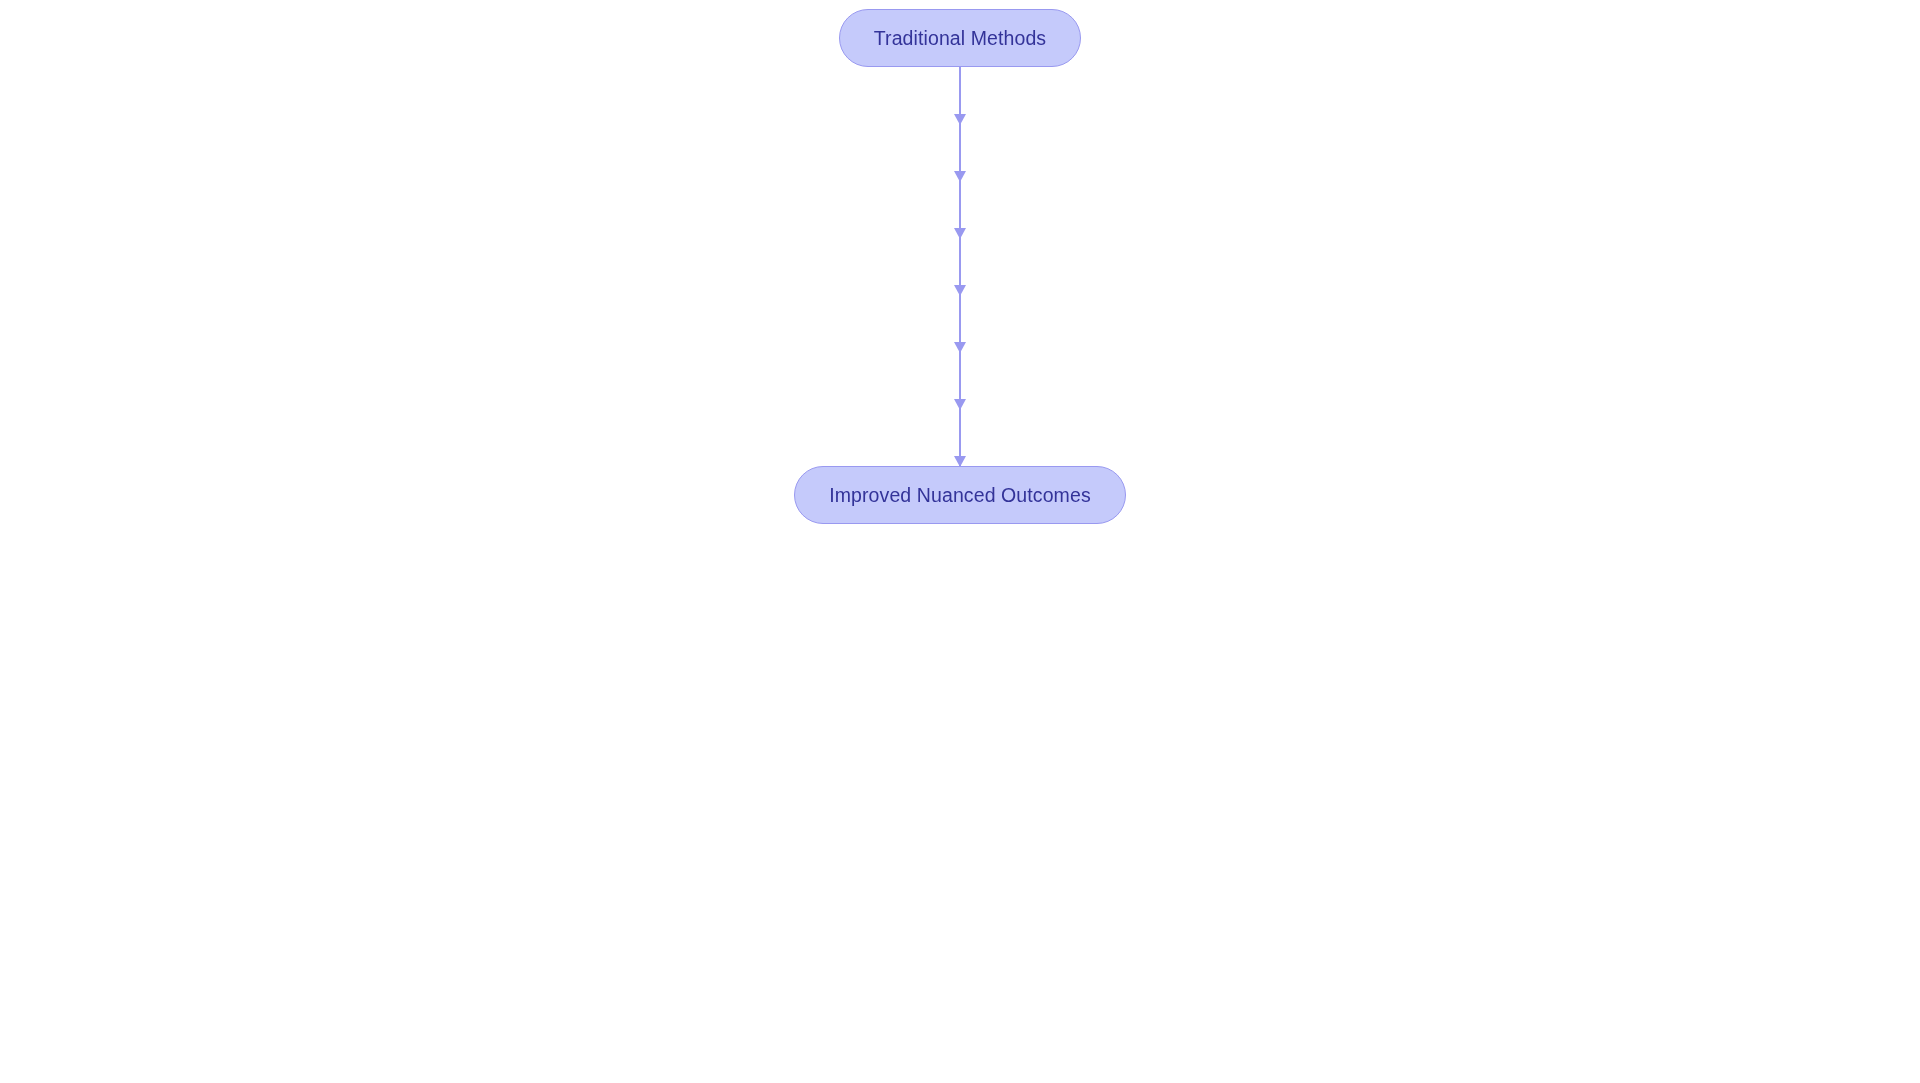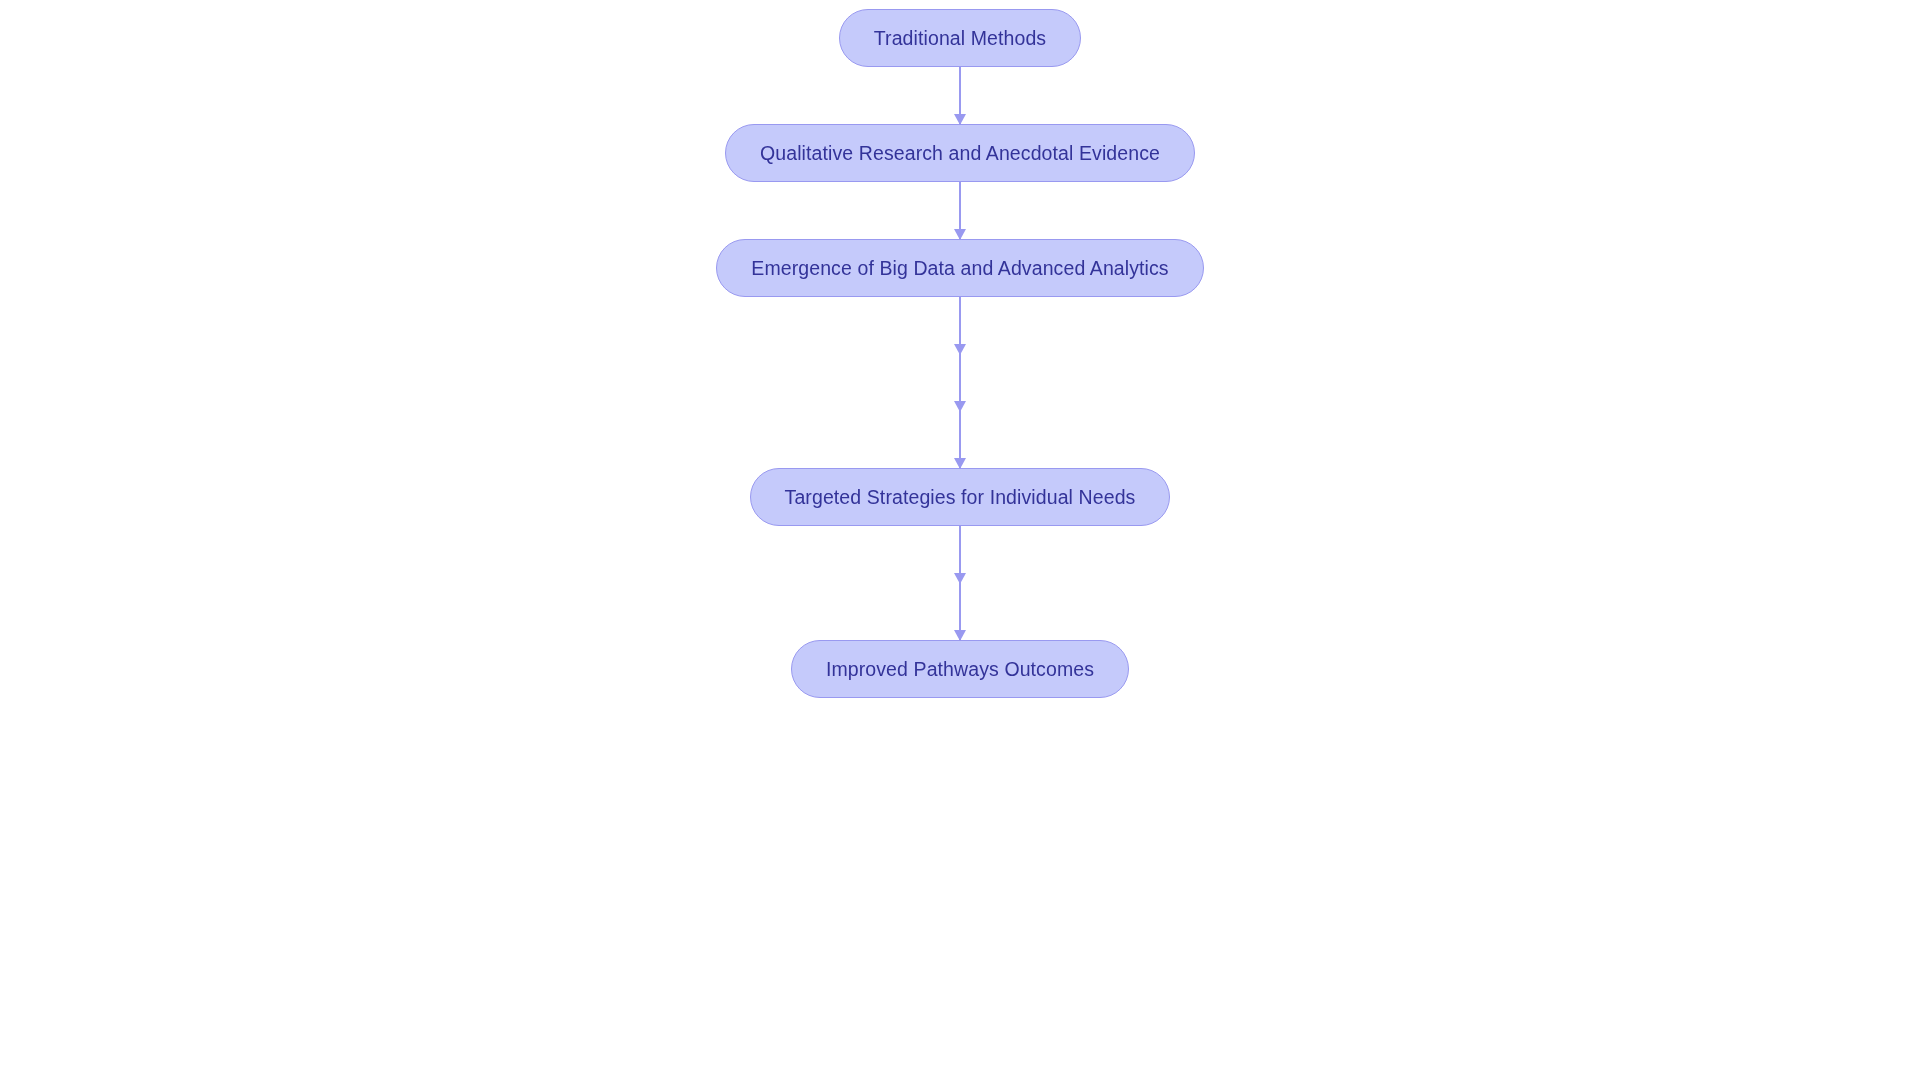--- a/index.html
+++ b/index.html
@@ -84,63 +84,54 @@
 
     <div class="node">
       <span class="node-label">Traditional Methods</span>
     </div>
 
     <div class="edge" style="height:57px">
       <div class="edge-line"></div>
       <div class="edge-head"></div>
     </div>
 
-    <div class="node">
-      <span class="node-label">Qualitative Research and Anecdotal Evidence</span>
-    </div>
 
     <div class="edge" style="height:57px">
       <div class="edge-line"></div>
       <div class="edge-head"></div>
     </div>
 
-    <div class="node">
-      <span class="node-label">Emergence of Big Data and Advanced Analytics</span>
+
+    <div class="edge" style="height:57px">
+      <div class="edge-line"></div>
+      <div class="edge-head"></div>
     </div>
+
+
+    <div class="edge" style="height:57px">
+      <div class="edge-line"></div>
+      <div class="edge-head"></div>
+    </div>
+
 
     <div class="edge" style="height:57px">
       <div class="edge-line"></div>
       <div class="edge-head"></div>
     </div>
 
 
     <div class="edge" style="height:57px">
       <div class="edge-line"></div>
       <div class="edge-head"></div>
     </div>
 
 
     <div class="edge" style="height:57px">
       <div class="edge-line"></div>
       <div class="edge-head"></div>
     </div>
 
     <div class="node">
-      <span class="node-label">Targeted Strategies for Individual Needs</span>
-    </div>
-
-    <div class="edge" style="height:57px">
-      <div class="edge-line"></div>
-      <div class="edge-head"></div>
-    </div>
-
-
-    <div class="edge" style="height:57px">
-      <div class="edge-line"></div>
-      <div class="edge-head"></div>
-    </div>
-
-    <div class="node">
-      <span class="node-label">Improved Pathways Outcomes</span>
+      <span class="node-label">Improved Nuanced Outcomes</span>
     </div>
 
   </div>
 </div>
 
 </body></html>

